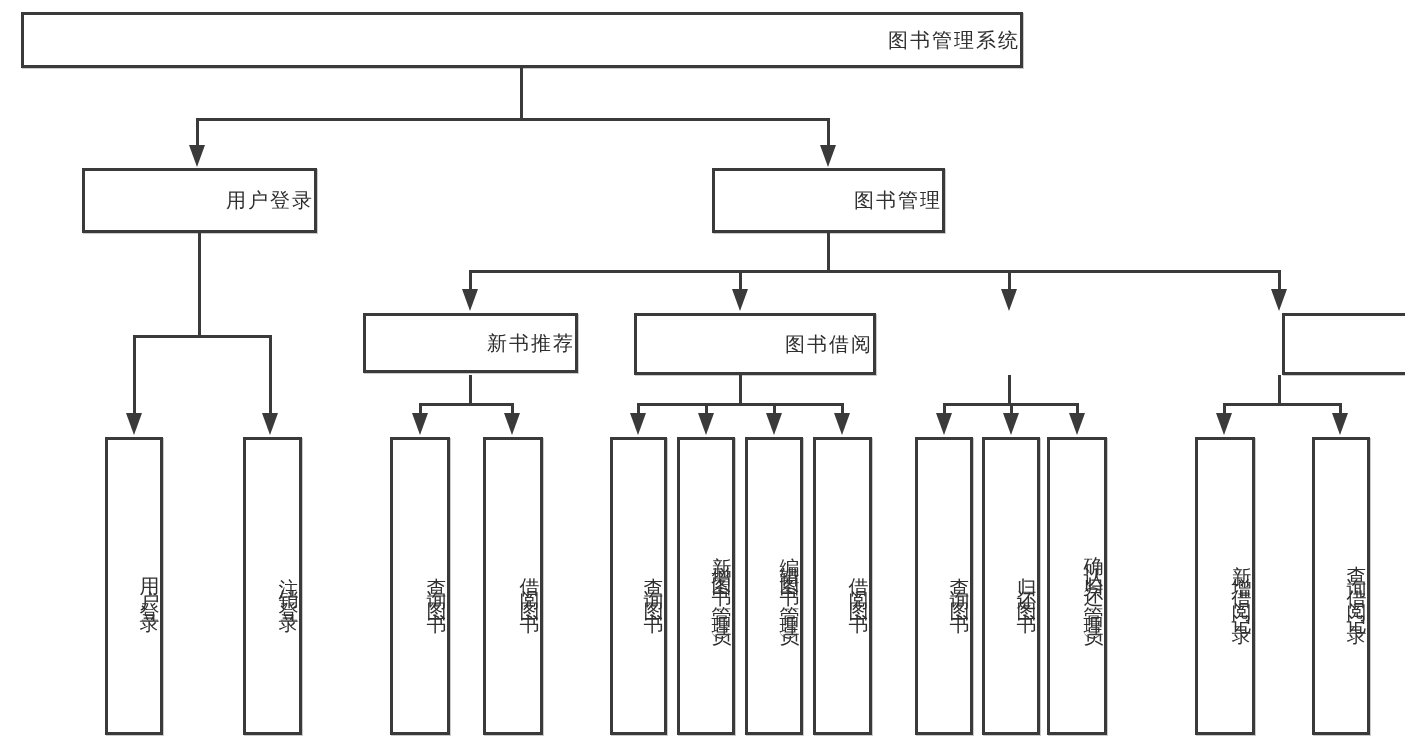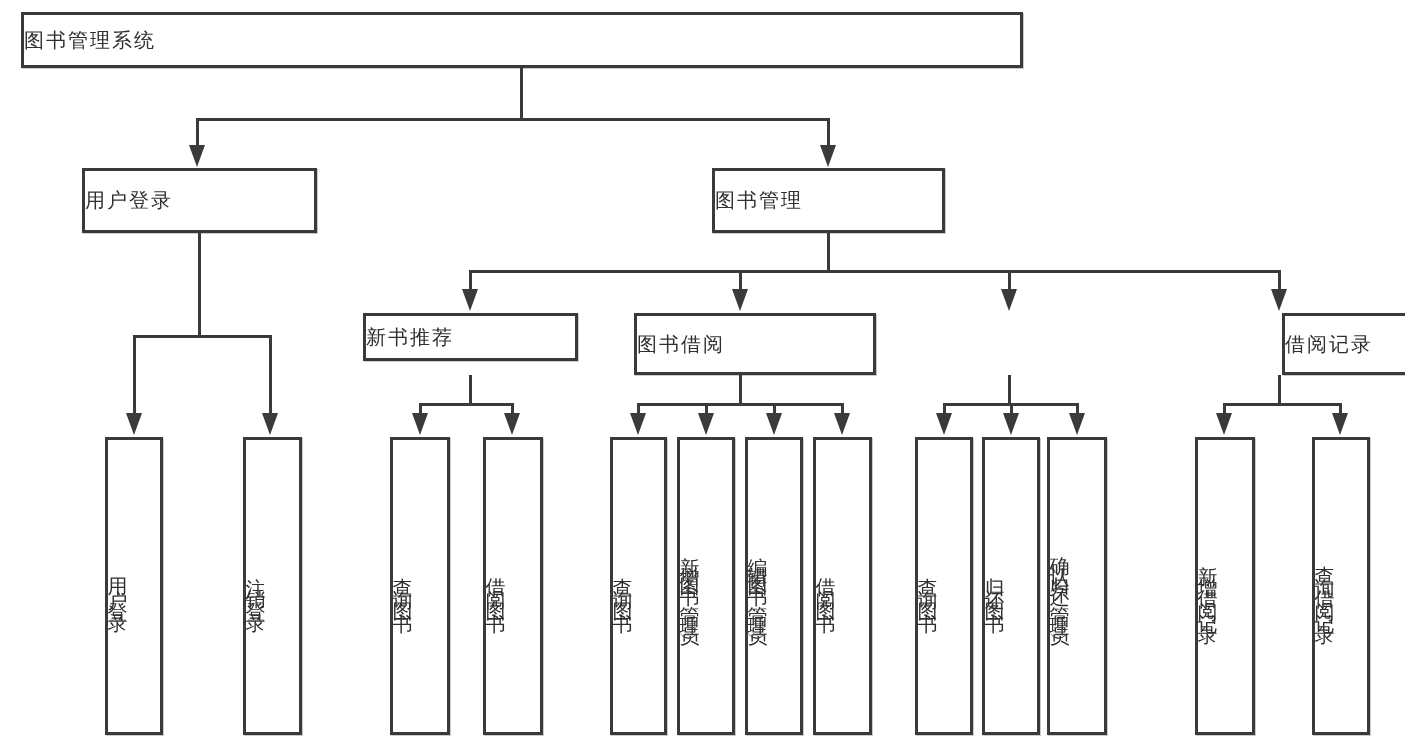--- a/index.html
+++ b/index.html
@@ -16,21 +16,21 @@
     overflow: hidden;
   }
   
   .box {
     position: absolute;
     box-sizing: border-box;
     border: 3px solid #3a3a3a;
     background: #ffffff;
     display: flex;
     align-items: center;
-    justify-content: flex-start;
+    justify-content: flex-end;
     box-shadow: 1px 1px 0 rgba(140,140,140,0.45);
   }
   .box span {
     color: #2f2f2f;
     font-size: 20px;
     letter-spacing: 2px;
     white-space: nowrap;
   }
   .box.v span {
     writing-mode: vertical-lr;
@@ -103,21 +103,21 @@
   <div class="hline" style="left:470px; top:270px; width:810px;"></div>
   <div class="vline" style="left:469px; top:270px; height:22px;"></div>
   <div class="arrow" style="left:462px; top:289px;"></div>
   <div class="vline" style="left:739px; top:270px; height:22px;"></div>
   <div class="arrow" style="left:732px; top:289px;"></div>
   <div class="vline" style="left:1008px; top:270px; height:22px;"></div>
   <div class="arrow" style="left:1001px; top:289px;"></div>
   <div class="vline" style="left:1278px; top:270px; height:22px;"></div>
   <div class="arrow" style="left:1271px; top:289px;"></div>
 
-  <div class="box h" style="left:363px; top:313px; width:215px; height:48px;">
+  <div class="box h" style="left:363px; top:313px; width:215px; height:60px;">
     <span>新书推荐</span>
   </div>
   <div class="box h" style="left:634px; top:313px; width:242px; height:62px;">
     <span>图书借阅</span>
   </div>
   <div class="box h" style="left:1234px; top:313px; width:258px; height:62px;margin-left:48px;">
     <span>借阅记录</span>
   </div>
 
   <div class="vline" style="left:469px; top:375px; height:30px;"></div>

